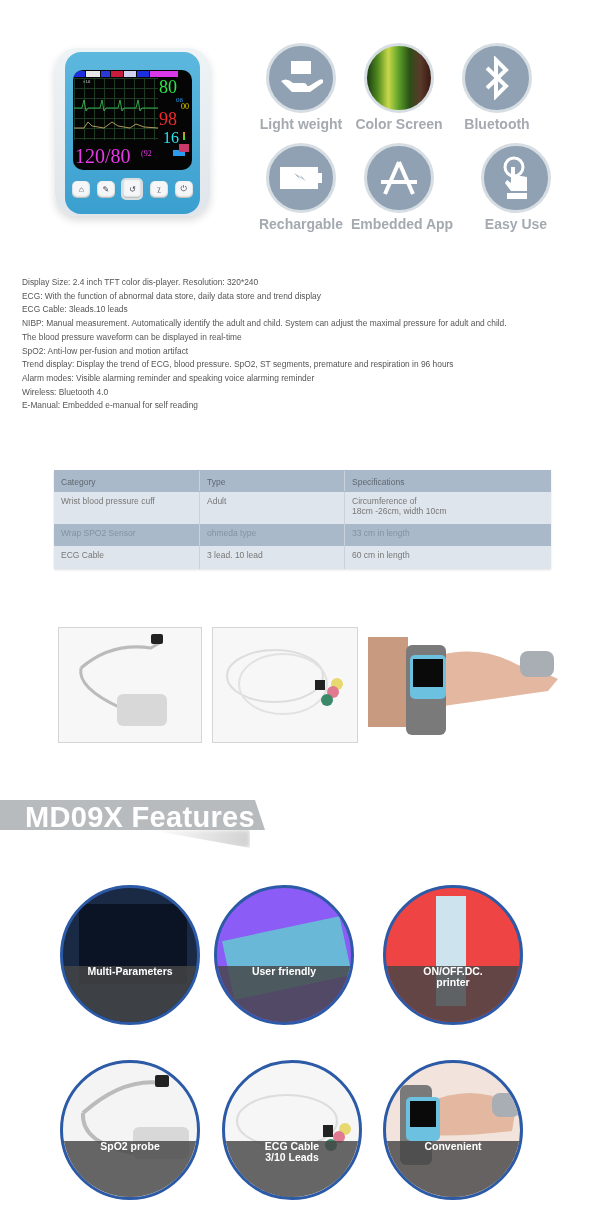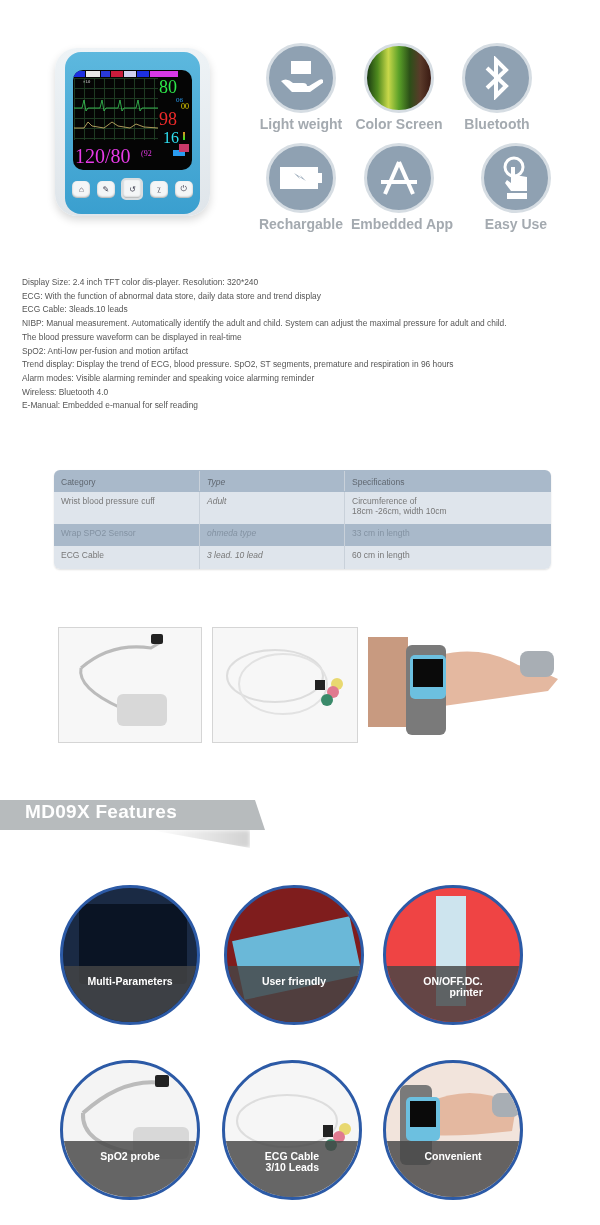--- a/index.html
+++ b/index.html
@@ -21,42 +21,42 @@
 
   
   .feat { position: absolute; width: 96px; text-align: center; }
   .feat .circle { width: 70px; height: 70px; margin: 0 auto; border-radius: 50%; background: #8fa1b2; border: 3px solid #d6dde3; display: flex; align-items: center; justify-content: center; }
   .feat .label { margin-top: 3px; font-size: 14px; font-weight: bold; color: #a4aab0; white-space: nowrap; }
 
   
   .specs { position: absolute; left: 22px; top: 276px; width: 575px; font-size: 8.4px; color: #555; line-height: 13.7px; }
 
   
-  .tbl { position: absolute; left: 54px; top: 470px; width: 497px; border-radius: 6px; overflow: hidden; font-size: 8.5px; color: #777; box-shadow: 0 1px 2px rgba(0,0,0,0.12); }
+  .tbl { position: absolute; left: 54px; top: 470px; width: 497px; border-radius: 0; overflow: hidden; font-size: 8.5px; color: #777; box-shadow: 0 1px 2px rgba(0,0,0,0.12); }
   .tbl .row { display: flex; }
   .tbl .cell { padding: 4px 7px; border-right: 1px solid #c9d1da; }
   .tbl .cell:last-child { border-right: none; }
-  .c1 { width: 146px; } .c2 { width: 145px; font-style: italic; } .c3 { width: 206px; }
+  .c1 { width: 146px; } .c2 { width: 145px; } .c3 { width: 206px; }
   .tbl .hdr { background: #a9b9ca; color: #5f6770; height: 22px; align-items: center; }
   .tbl .hdr .cell { padding-top: 6px; }
   .tbl .r1 { background: #dfe5ec; height: 32px; }
   .tbl .r2 { background: #a9b9ca; color: #8392a2; height: 22px; }
   .tbl .r3 { background: #dfe5ec; height: 23px; }
 
   
   .photo { position: absolute; top: 627px; height: 116px; border: 1px solid #d5d5d5; background: #f7f7f7; overflow: hidden; }
 
   
   .banner { position: absolute; left: 0; top: 800px; width: 265px; height: 30px; background: #b7bbbd; clip-path: polygon(0 0, 255px 0, 265px 30px, 0 30px); }
   .banner-shadow { position: absolute; left: 150px; top: 830px; width: 100px; height: 18px; background: linear-gradient(90deg, rgba(0,0,0,0), rgba(0,0,0,0.18)); clip-path: polygon(0 0, 100px 0, 100px 18px); filter: blur(2px); }
-  .banner-text { position: absolute; left: 25px; top: 801px; font-size: 19px; font-weight: bold; color: #ffffff; letter-spacing: 0.3px; }
+  .banner-text { position: absolute; left: 25px; top: 801px; font-size: 29px; font-weight: bold; color: #ffffff; letter-spacing: 0.3px; }
 
   
   .fc { position: absolute; width: 140px; height: 140px; border-radius: 50%; border: 3px solid #2c5aa6; overflow: hidden; background: #e8ecef; }
-  .fc .cap { position: absolute; left: 0; bottom: 0; width: 100%; height: 42%; background: rgba(70,70,70,0.82); display: flex; align-items: flex-start; justify-content: center; padding-top: 10px; color: #fff; font-weight: bold; font-size: 10.5px; text-align: right; line-height: 11px; }
+  .fc .cap { position: absolute; left: 0; bottom: 0; width: 100%; height: 42%; background: rgba(70,70,70,0.82); display: flex; align-items: flex-start; justify-content: center; color: #fff; font-weight: bold; font-size: 10.5px; text-align: center; line-height: 11px; }
 </style>
 </head>
 <body>
 
 <div class="device">
   <div class="device-frame">
     <div class="screen">
       <div class="topbar">
         <span style="width:12px;background:#1c2fe0"></span>
         <span style="width:14px;background:#e8e8e8"></span>
@@ -212,21 +212,21 @@
 </div>
 
 <div class="banner"></div>
 <div class="banner-shadow"></div>
 <div class="banner-text">MD09X  Features</div>
 
 <div class="fc" style="left:60px;top:885px;background:#1a2a44">
   <div style="position:absolute;left:16px;top:16px;width:108px;height:80px;background:#0a1424;border-radius:4px"></div>
   <div class="cap">Multi-Parameters</div>
 </div>
-<div class="fc" style="left:224px;top:885px;background:#7f1d1d">
+<div class="fc" style="left:214px;top:885px;background:#8b5cf6">
   <div style="position:absolute;left:10px;top:40px;width:120px;height:60px;background:#6ab8d8;transform:rotate(-12deg)"></div>
   <div class="cap">User friendly</div>
 </div>
 <div class="fc" style="left:383px;top:885px;background:#ef4444">
   <div style="position:absolute;left:50px;top:8px;width:30px;height:110px;background:#cde4ee"></div>
   <div class="cap">
     <div><span>ON/OFF.DC.</span><br><span>printer</span></div>
   </div>
 </div>
 

